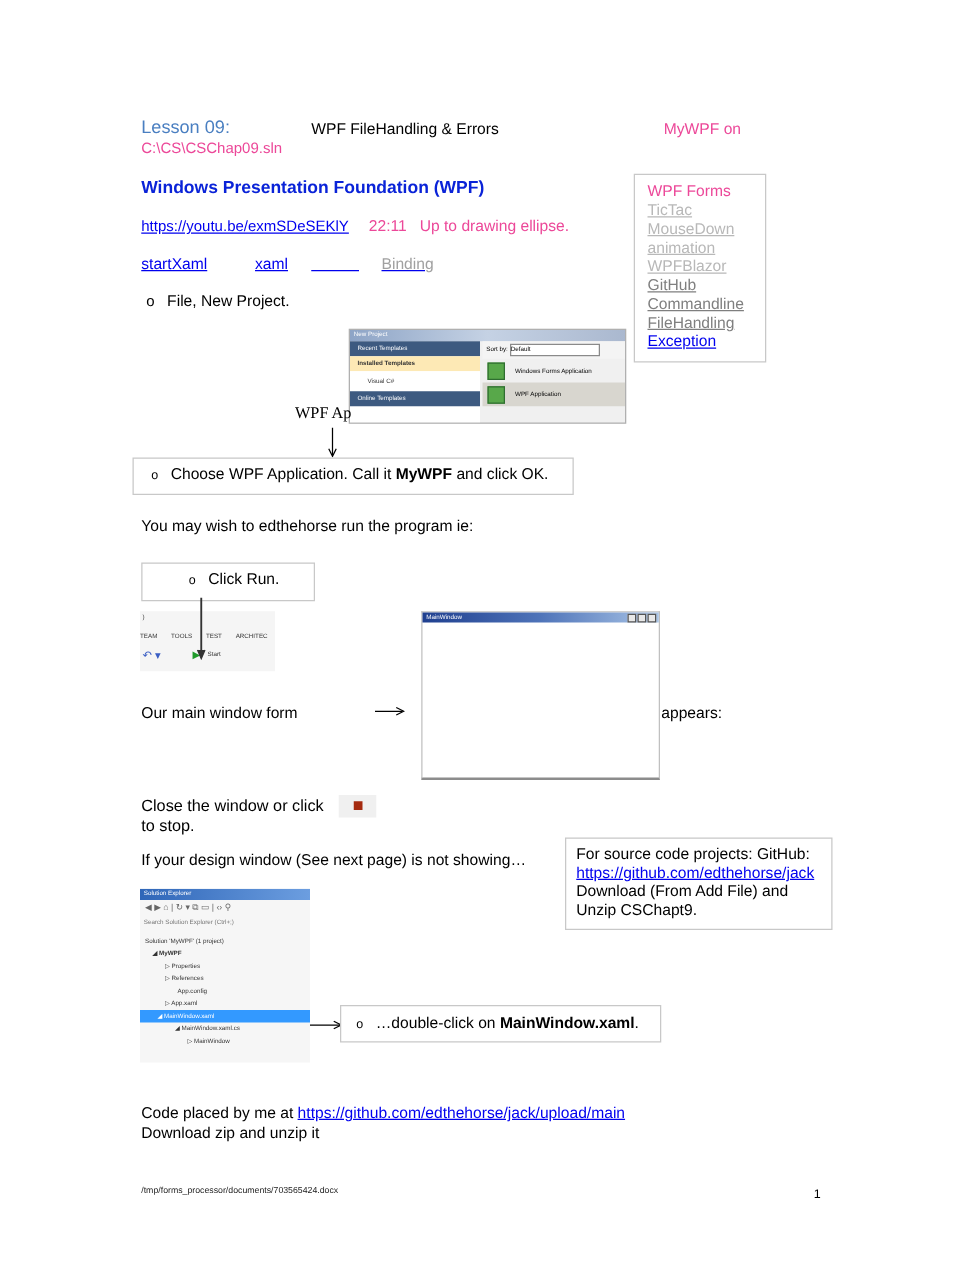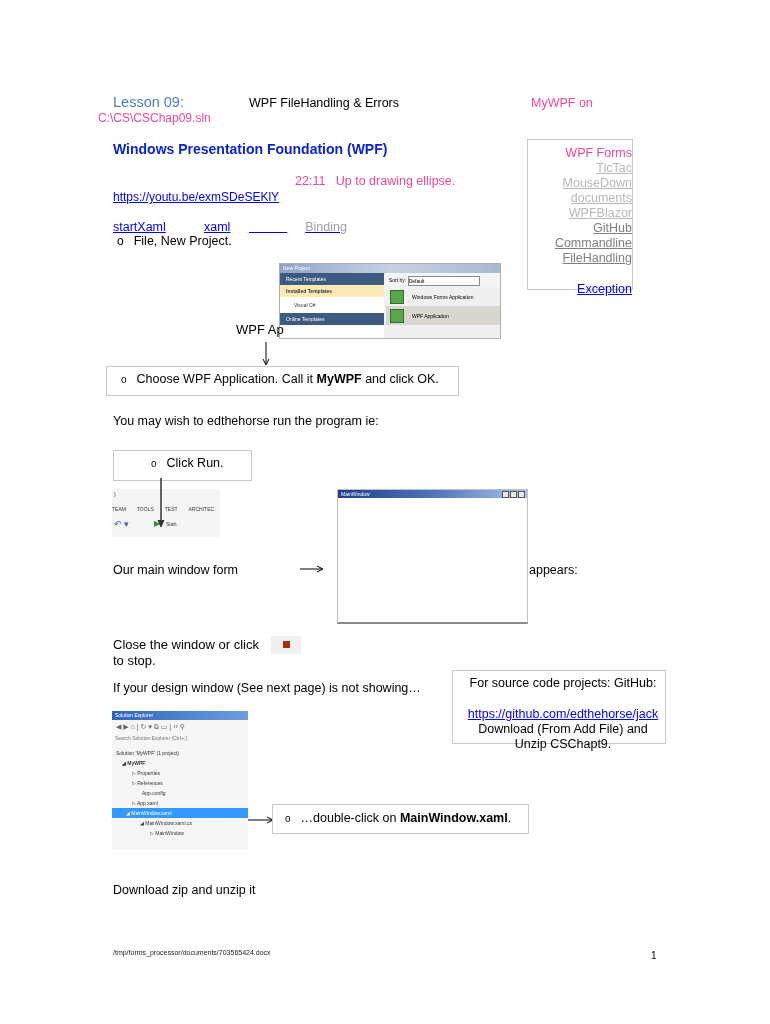--- a/index.html
+++ b/index.html
@@ -1,19 +1,19 @@
 <!DOCTYPE html>
 <html><head>
 <meta charset="utf-8">
 <style>
   html, body { margin: 0; padding: 0; background: #ffffff; }
   body { width: 770px; height: 1024px; position: relative; overflow: hidden;
          font-family: "Liberation Sans", sans-serif; color: #000; font-size: 12.5px; }
   .abs { position: absolute; }
-  a, .link { color: #0000ee; text-decoration: underline; margin-top: 16px; }
+  a, .link { color: #0000ee; text-decoration: underline; }
   .grey { color: #ec4899; }
   .greylink { color: #b8b8b8; text-decoration: underline; }
   .darkgreylink { color: #7f7f7f; text-decoration: underline; }
   .box { border: 1px solid #c8c8c8; background: #fff; position: absolute; }
   .bullet { font-size: 10px; margin-right: 10px; }
   b { font-weight: bold; }
 
   
   .np { left: 279px; top: 263px; width: 220px; height: 74px; background: #f0f0f0; border: 1px solid #b0b0b0; overflow: hidden; }
   .np-title { height: 9px; background: linear-gradient(90deg,#8da4c6,#c5d2e4,#aab8cf); font-size: 5px; color:#fff; padding-left: 3px; line-height: 9px; }
@@ -47,41 +47,41 @@
 
   .stop-btn { left: 271px; top: 636px; width: 30px; height: 18px; background: #f0f0f0; }
   .stop-btn span { position: absolute; left: 12px; top: 5px; width: 7px; height: 7px; background: #a52a0f; }
 </style>
 </head>
 <body>
 
 <div class="abs" style="left:113px;top:94px;font-size:14.5px;color:#4a7fc1;">Lesson 09:</div>
 <div class="abs" style="left:249px;top:96px;font-size:12.5px;">WPF FileHandling &amp; Errors</div>
 <div class="abs grey" style="left:531px;top:96px;font-size:12.5px;">MyWPF on</div>
-<div class="abs grey" style="left:98px;top:111px;font-size:12px;">C:\CS\CSChap09.sln</div>
+<div class="abs grey" style="left:113px;top:111px;font-size:12px;">C:\CS\CSChap09.sln</div>
 
 <div class="abs" style="left:113px;top:141px;font-size:14px;font-weight:bold;color:#0a23d8;">Windows Presentation Foundation (WPF)</div>
 
 <a class="abs" style="left:113px;top:174px;font-size:12px;">https://youtu.be/exmSDeSEKlY</a>
 <div class="abs grey" style="left:295px;top:174px;font-size:12.5px;white-space:pre;">22:11   Up to drawing ellipse.</div>
 
 <a class="abs" style="left:113px;top:204px;font-size:12.5px;">startXaml</a>
 <a class="abs" style="left:204px;top:204px;font-size:12.5px;">xaml</a>
 <a class="abs" style="left:249px;top:204px;font-size:12.5px;width:94px;color:#a0a0a0;text-decoration-color:#0000ee;"><span style="white-space:pre;">           </span><span style="margin-left:18px;">Binding</span></a>
 
 <div class="abs" style="left:117px;top:234px;font-size:12.5px;">
   <span class="bullet" style="font-size:12px;">o</span><span>File, New Project.</span>
 </div>
 
-<div class="box" style="left:527px;top:139px;width:104px;height:149px;text-align:right;">
+<div class="box" style="left:507px;top:139px;width:104px;height:149px;">
   <div style="padding:6px 0 0 10px;font-size:12.5px;line-height:15px;">
     <div class="grey">WPF Forms</div>
     <div class="greylink">TicTac</div>
     <div class="greylink">MouseDown</div>
-    <div class="greylink">documents</div>
+    <div class="greylink">animation</div>
     <div class="greylink">WPFBlazor</div>
     <div class="darkgreylink">GitHub</div>
     <div class="darkgreylink">Commandline</div>
     <div class="darkgreylink">FileHandling</div>
     <a class="link" style="display:block;">Exception</a>
   </div>
 </div>
 
 <div class="abs np">
   <div class="np-title">New Project</div>
@@ -100,21 +100,21 @@
         <span class="ic"></span>
         <span>Windows Forms Application</span>
       </div>
     <div class="np-row sel">
         <span class="ic"></span>
         <span>WPF Application</span>
       </div>
   </div>
 </div>
 
-<div class="abs" style="left:236px;top:322px;font-size:13px;">WPF Ap</div>
+<div class="abs" style="left:236px;top:322px;font-size:13px;font-family:Liberation Serif, serif;">WPF Ap</div>
 
 <svg class="abs" style="left:261px;top:342px;" width="10" height="26">
     <line x1="5" y1="0" x2="5" y2="22" stroke="#000" stroke-width="1"></line>
     <polyline points="2,17 5,23 8,17" fill="none" stroke="#000" stroke-width="1"></polyline>
   </svg>
 
 <div class="box" style="left:106px;top:366px;width:351px;height:28px;">
   <div style="padding:5px 0 0 14px;font-size:12.5px;">
     <span class="bullet">o</span><span>Choose WPF Application. Call it </span><b>MyWPF</b><span> and click OK.</span>
   </div>
@@ -167,21 +167,21 @@
 <div class="abs" style="left:113px;top:637px;font-size:13px;line-height:16px;">
   <div>Close the window or click</div>
   <div>to stop.</div>
 </div>
 <div class="abs stop-btn">
     <span></span>
   </div>
 
 <div class="abs" style="left:113px;top:681px;font-size:12.5px;">If your design window (See next page) is not showing…</div>
 
-<div class="box" style="left:452px;top:670px;width:212px;height:72px;text-align:center;">
+<div class="box" style="left:452px;top:670px;width:212px;height:72px;">
   <div style="padding:5px 0 0 8px;font-size:12.5px;line-height:15px;">
     <div>For source code projects: GitHub:</div>
     <a style="display:block;">https://github.com/edthehorse/jack</a>
     <div>Download (From Add File) and</div>
     <div>Unzip CSChapt9.</div>
   </div>
 </div>
 
 <div class="abs se">
   <div class="se-title">Solution Explorer</div>
@@ -204,17 +204,18 @@
     <polyline points="19,2 25,5 19,8" fill="none" stroke="#000" stroke-width="1"></polyline>
   </svg>
 
 <div class="box" style="left:272px;top:804px;width:255px;height:28px;">
   <div style="padding:6px 0 0 12px;font-size:12.5px;">
     <span class="bullet">o</span><span>…double-click on </span><b>MainWindow.xaml</b><span>.</span>
   </div>
 </div>
 
 <div class="abs" style="left:113px;top:882px;font-size:12.5px;line-height:16px;">
+  <div><span>Code placed by me at </span><a>https://github.com/edthehorse/jack/upload/main</a></div>
   <div>Download zip and unzip it</div>
 </div>
 
 <div class="abs" style="left:113px;top:949px;font-size:7px;color:#222;">/tmp/forms_processor/documents/703565424.docx</div>
 <div class="abs" style="left:651px;top:950px;font-size:10px;">1</div>
 
 </body></html>

